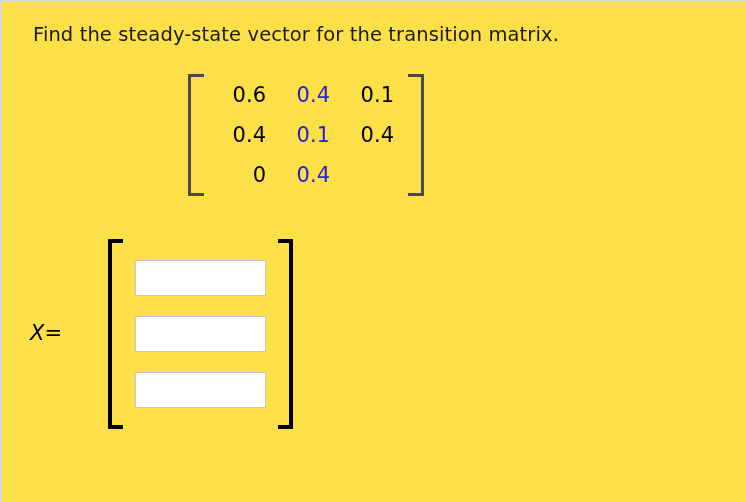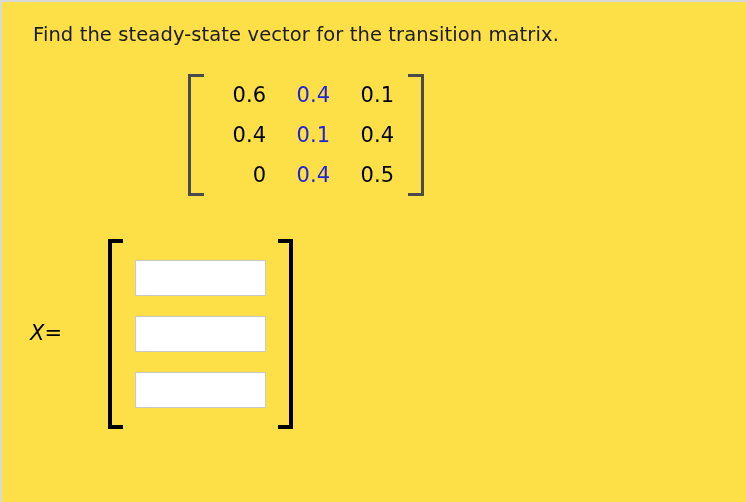--- a/index.html
+++ b/index.html
@@ -136,21 +136,20 @@
       <div class="mcell">0.6</div>
       <div class="mcell accent">0.4</div>
       <div class="mcell">0.1</div>
 
       <div class="mcell">0.4</div>
       <div class="mcell accent">0.1</div>
       <div class="mcell">0.4</div>
 
       <div class="mcell">0</div>
       <div class="mcell accent">0.4</div>
-      <div class="mcell">0.5</div>
     </div>
     <div class="mbracket right"></div>
   </div>
 
   <div id="answer-block">
 
     <div id="x-label">
       <span>X</span><span class="eq">=</span>
     </div>
 

